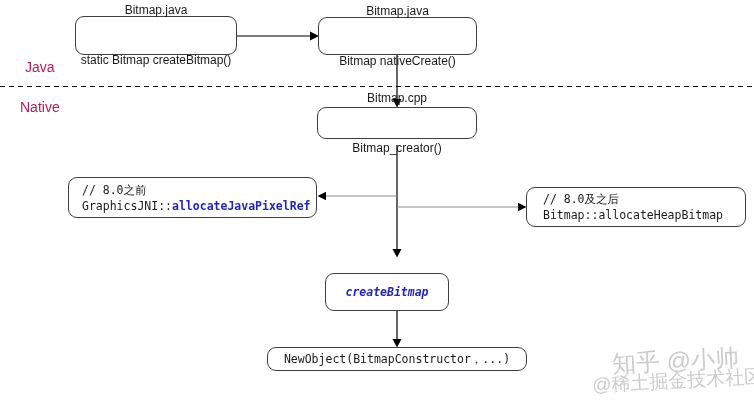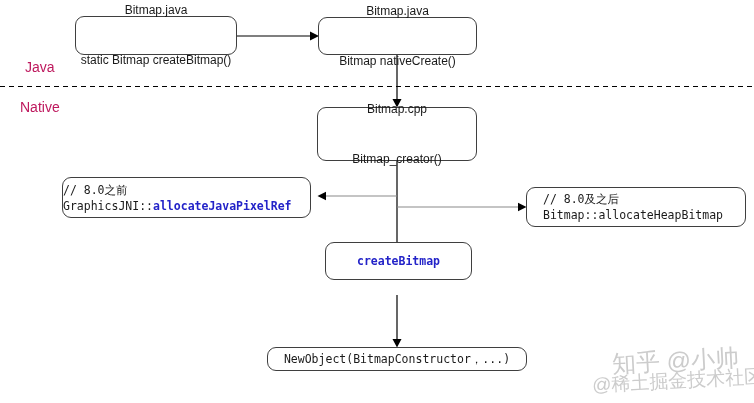--- a/index.html
+++ b/index.html
@@ -117,36 +117,36 @@
   <div class="node sans" style="left:75px; top:16px; width:162px; height:39px;">
     <div>Bitmap.java</div>
     <div>static Bitmap createBitmap()</div>
   </div>
 
   <div class="node sans" style="left:318px; top:17px; width:159px; height:38px;">
     <div>Bitmap.java</div>
     <div>Bitmap nativeCreate()</div>
   </div>
 
-  <div class="node sans" style="left:317px; top:107px; width:160px; height:54px;">
+  <div class="node sans" style="left:317px; top:107px; width:160px; height:32px;">
     <div>Bitmap.cpp</div>
     <div>Bitmap_creator()</div>
   </div>
 
-  <div class="node mono left-align" style="left:62px; top:177px; width:249px; height:41px; ">
+  <div class="node mono left-align" style="left:68px; top:177px; width:249px; height:41px; padding-left:13px;">
     <div>// 8.0之前</div>
     <div><span>GraphicsJNI::</span><span class="hl">allocateJavaPixelRef</span></div>
   </div>
 
   <div class="node mono left-align" style="left:526px; top:187px; width:220px; height:40px; padding-left:16px;">
     <div>// 8.0及之后</div>
     <div>Bitmap::allocateHeapBitmap</div>
   </div>
 
-  <div class="node mono" style="left:325px; top:242px; width:147px; height:38px;">
+  <div class="node mono" style="left:325px; top:273px; width:124px; height:38px;font-style:italic;">
     <div class="hl">createBitmap</div>
   </div>
 
   <div class="node mono" style="left:267px; top:347px; width:260px; height:24px;">
     <div>NewObject(BitmapConstructor，...)</div>
   </div>
 
   <div class="watermark l1" style="left:612px; top:345px;">知乎 @小帅</div>
   <div class="watermark l2" style="left:592px; top:368px;">@稀土掘金技术社区</div>
 

